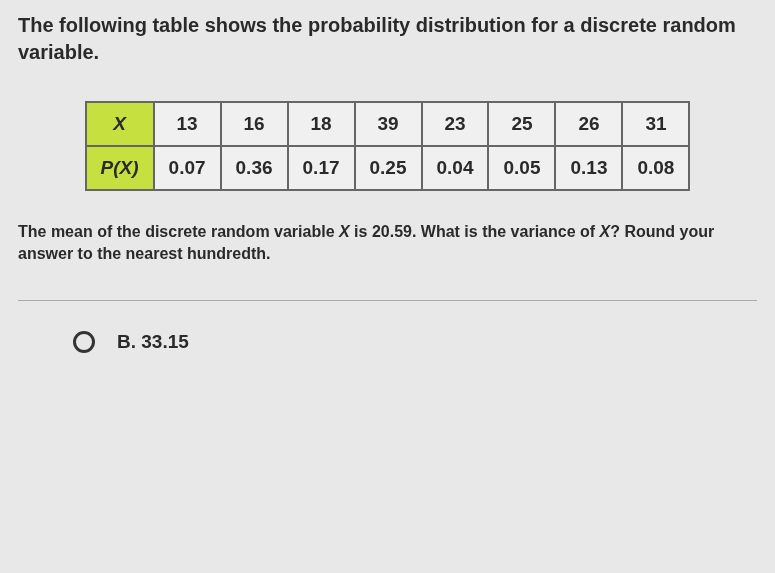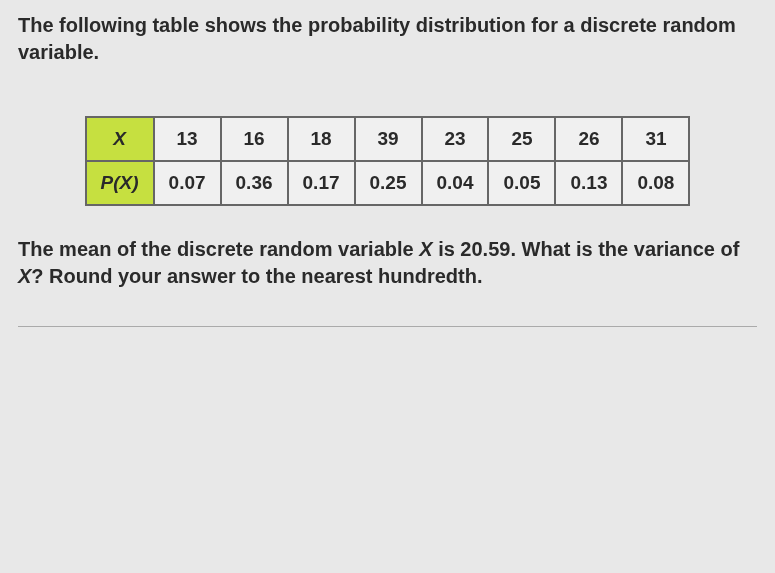--- a/index.html
+++ b/index.html
@@ -12,41 +12,41 @@
       height: 573px;
       background: #e8e8e8;
       font-family: Arial, sans-serif;
       padding: 12px 18px;
       color: #2a2a2a;
     }
     .question-intro {
       font-size: 20px;
       font-weight: bold;
       line-height: 1.35;
-      margin-bottom: 50px;
+      margin-bottom: 35px;
     }
     .prob-table {
       border-collapse: collapse;
       margin: 0 auto 30px auto;
       background: #f0f0f0;
     }
     .prob-table td {
       border: 2px solid #666;
       padding: 10px 14px;
       text-align: center;
       font-size: 19px;
       font-weight: bold;
       min-width: 60px;
     }
     .prob-table td.header-cell {
       background: #c6e040;
       font-style: italic;
     }
     .question-body {
-      font-size: 20px;
+      font-size: 16px;
       font-weight: bold;
       line-height: 1.35;
       margin-bottom: 36px;
     }
     .italic-x {
       font-style: italic;
     }
     .divider {
       border: none;
       border-top: 1px solid #aaa;
@@ -105,13 +105,17 @@
 </tbody>
   </table>
 
 <div class="question-body">
   <span>The mean of the discrete random variable </span><span class="italic-x">X</span><span> is 20.59. What is the variance of </span><span class="italic-x">X</span><span>? Round your answer to the nearest hundredth.</span>
 </div>
 
 <hr class="divider">
 
 <div class="options">
+  <div class="option">
+    <div class="radio"></div>
+    <div class="option-label">B. 33.15</div>
+  </div>
 </div>
 
 </body></html>

